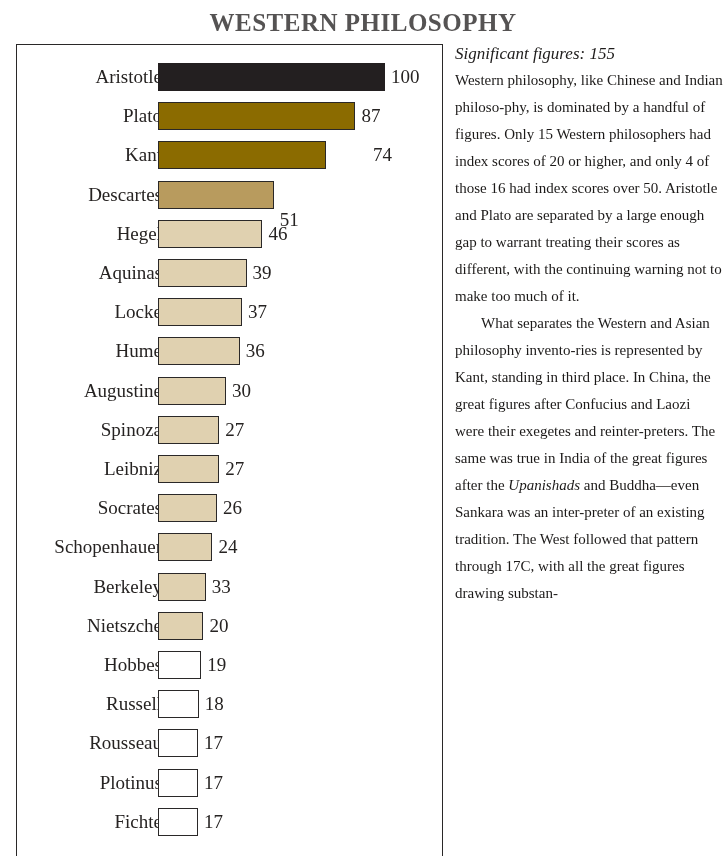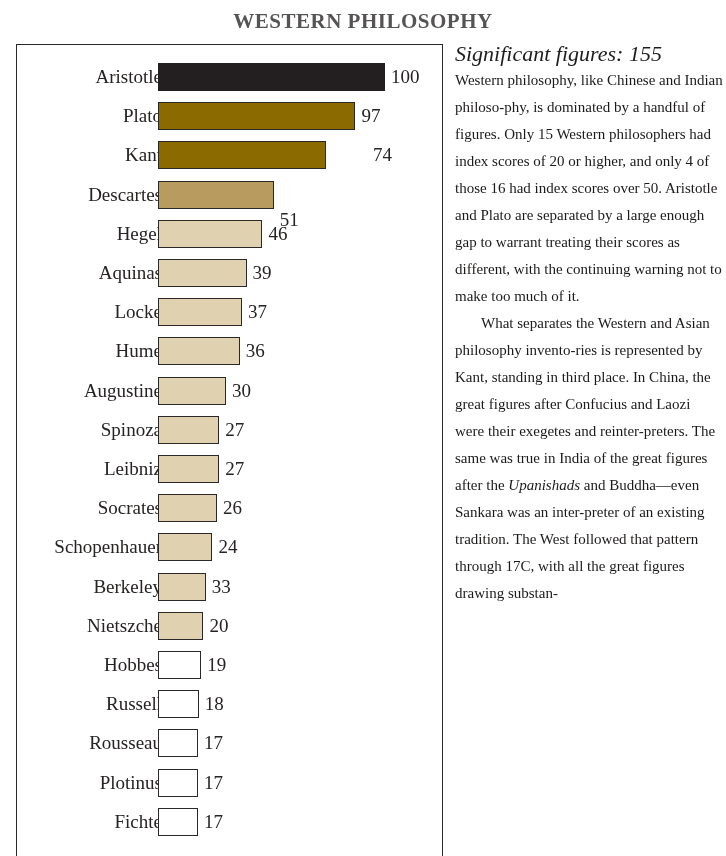--- a/index.html
+++ b/index.html
@@ -1,44 +1,44 @@
 <!DOCTYPE html>
 <html><head>
 <meta charset="utf-8">
 <style>
   html, body { margin:0; padding:0; background:#ffffff; }
   body { width:726px; height:856px; overflow:hidden; position:relative; font-family:"Liberation Serif", "DejaVu Serif", serif; color:#1f1d1c; }
-  .title { position:absolute; left:0; top:9px; width:726px; text-align:center; font-size:21px; font-weight:bold; letter-spacing:0.5px; color:#555353; }
+  .title { position:absolute; left:0; top:9px; width:726px; text-align:center; font-size:25px; font-weight:bold; letter-spacing:0.5px; color:#555353; }
   .chart-box { position:absolute; left:16px; top:44px; width:427px; height:830px; border:1.5px solid #2a2828; border-bottom:none; box-sizing:border-box; }
   .row { position:absolute; left:0; height:28px; width:427px; }
   .label { position:absolute; right:282px; top:0; line-height:28px; font-size:19px; text-align:right; white-space:nowrap; color:#262322; }
   .bar { position:absolute; left:141px; top:0; height:28px; box-sizing:border-box; border:1.5px solid #2a2828; }
   .val { position:absolute; top:0; line-height:28px; font-size:19px; color:#262322; }
   .side { position:absolute; left:455px; top:40px; width:268px; }
-  .meta { font-style:italic; font-size:22px; line-height:27px; }
+  .meta { font-style:italic; font-size:17px; line-height:27px; }
   .body-text { font-size:15px; line-height:27px; color:#1c1a19; }
   .body-text p { margin:0; }
   .body-text p.indent { text-indent:26px; }
   .body-text .it { font-style:italic; }
 </style>
 </head>
 <body>
 
 <div class="title">WESTERN PHILOSOPHY</div>
 
 <div class="chart-box" id="chart">
     <div class="row" style="top: 18px;">
       <div class="label">Aristotle</div>
       <div class="bar" style="width: 227px; background: rgb(35, 31, 32); border-color: rgb(35, 31, 32);"></div>
       <div class="val" style="left: 374px;">100</div>
     </div>
     <div class="row" style="top: 57.2px;">
       <div class="label">Plato</div>
       <div class="bar" style="width: 197.49px; background: rgb(139, 107, 0);"></div>
-      <div class="val" style="left: 344.49px;">97</div>
+      <div class="val" style="left: 344.49px;">87</div>
     </div>
     <div class="row" style="top: 96.4px;">
       <div class="label">Kant</div>
       <div class="bar" style="width: 167.98px; background: rgb(139, 107, 0);"></div>
       <div class="val" style="left: 314.98px; margin-left: 41px;">74</div>
     </div>
     <div class="row" style="top: 135.6px;">
       <div class="label">Descartes</div>
       <div class="bar" style="width: 115.77px; background: rgb(184, 155, 94);"></div>
       <div class="val" style="left: 262.77px; margin-top: 25px;">51</div>

